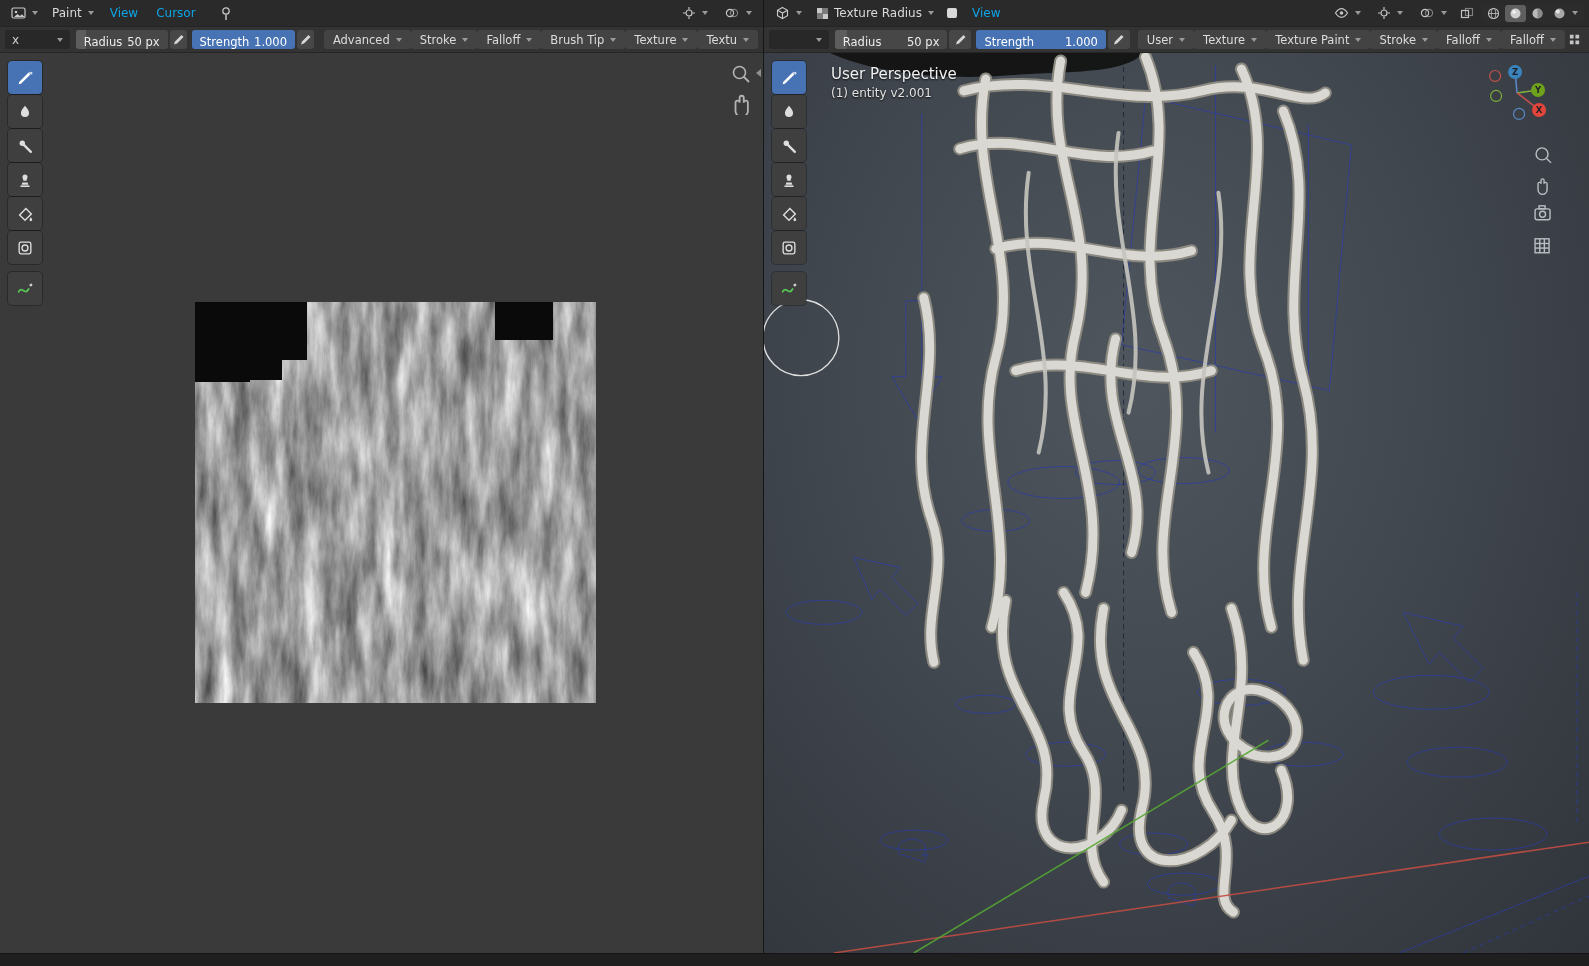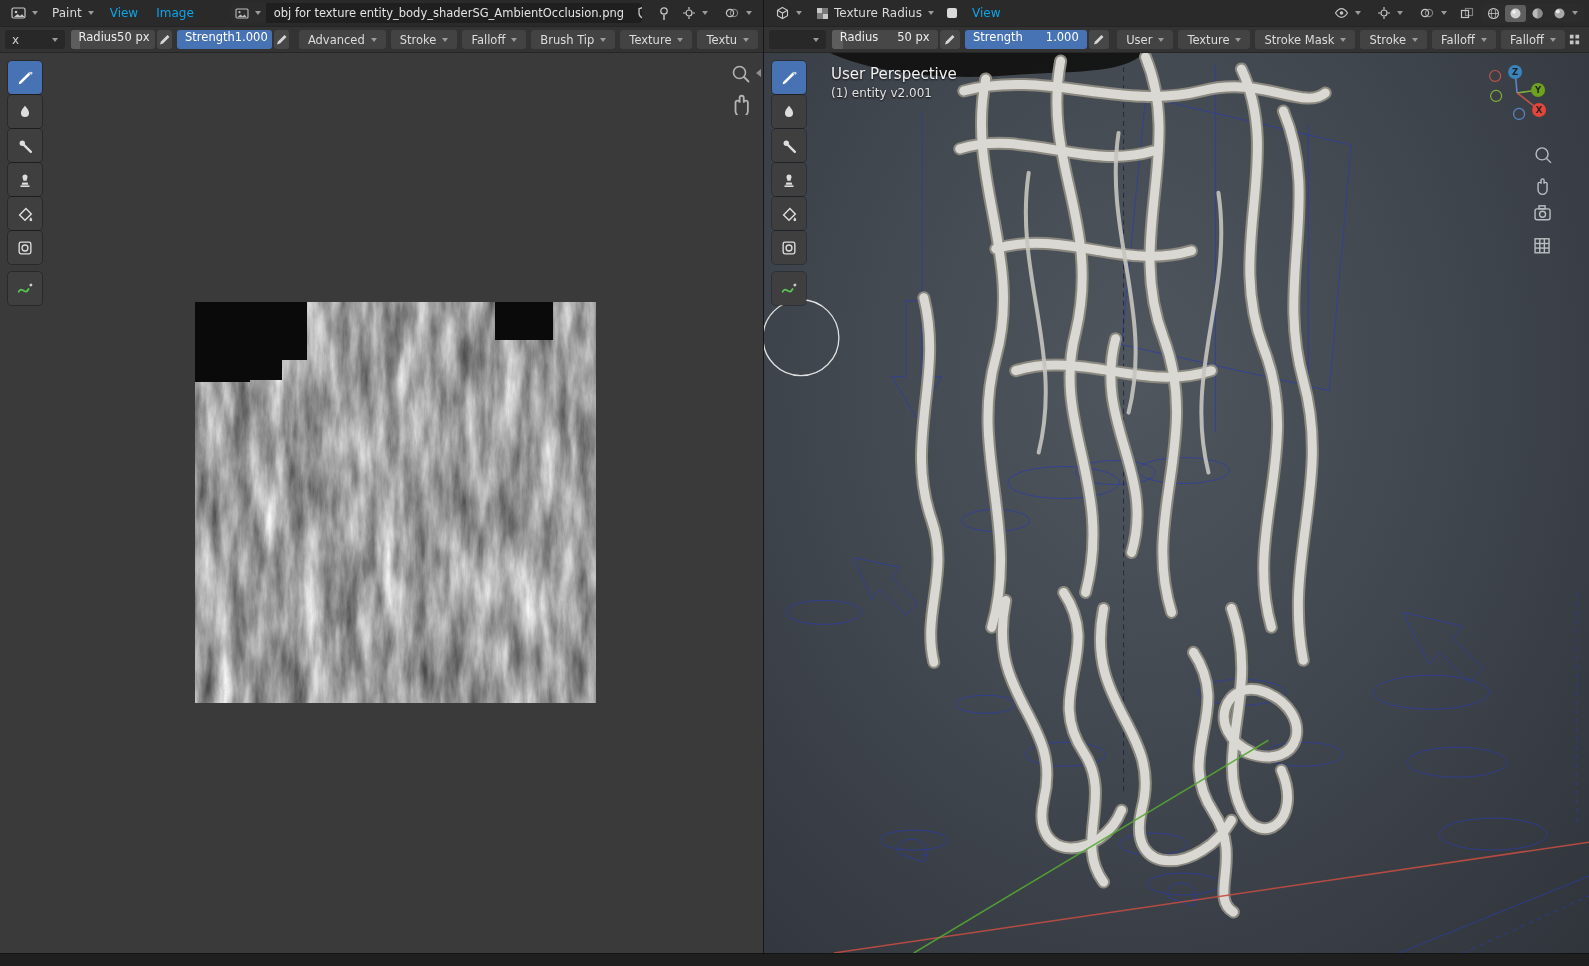--- a/index.html
+++ b/index.html
@@ -15,27 +15,27 @@
   .arr{width:0;height:0;border-left:3.5px solid transparent;border-right:3.5px solid transparent;border-top:4px solid #9a9a9a;margin-left:6px;flex:none}
   .iconbtn{display:flex;align-items:center;justify-content:center;padding:2px 3px;border-radius:3px}
   .idblock{display:flex;align-items:center;background:#1f1f1f;border-radius:4px;margin-left:26px;height:20px;overflow:hidden}
   .idblock .seg{display:flex;align-items:center;padding:0 5px;height:100%}
   .idblock .seg.browse{background:#2c2c2c}
   .idname{padding:0 8px;font-size:11.5px;color:#e3e3e3;white-space:nowrap}
   .pin{margin-left:10px}
   .rightcluster{margin-left:auto;display:flex;align-items:center;gap:4px}
   
   .darkdd{display:flex;align-items:center;justify-content:space-between;background:#282828;border-radius:3px;height:19px;padding:0 7px;color:#cfcfcf}
-  .slider{position:relative;display:flex;align-items:flex-start;justify-content:space-between;background:#474747;border-radius:3px;height:19px;padding:0 8px;overflow:hidden}
+  .slider{position:relative;display:flex;align-items:flex-end;justify-content:space-between;background:#474747;border-radius:3px;height:19px;padding:0 8px;overflow:hidden}
   .slider .fill{position:absolute;left:0;top:0;bottom:0;background:#5d5d5d}
   .slider span{position:relative;z-index:1;font-size:11.5px;color:#ececec}
   .slider.full{background:#4772b3}
   .slider.full span{color:#fff}
   .smallbtn{display:flex;align-items:center;justify-content:center;width:22px;height:19px;background:#474747;border-radius:3px;margin-left:2px}
-  .popover{display:flex;align-items:center;background:#434343;border-radius:3px;height:19px;padding:0 9px;margin-left:5px;color:#dcdcdc;font-size:11.5px}
+  .popover{display:flex;align-items:center;background:#434343;border-radius:3px;height:19px;padding:0 9px;color:#dcdcdc;font-size:11.5px}
   
   .canvas{flex:1;position:relative;overflow:hidden}
   .img-canvas{background:#3a3a3a}
   .view3d{background:radial-gradient(ellipse at 45% 36%, #4f565e 0%, #424850 45%, #30343b 100%)}
   .tools{position:absolute;left:8px;top:8px;display:flex;flex-direction:column;z-index:5}
   .tool{width:34px;height:33px;margin-bottom:1px;background:#3f3f3f;border-radius:4px;display:flex;align-items:center;justify-content:center;box-shadow:0 0 0 1px rgba(0,0,0,.28)}
   .tool.active{background:#4772b3}
   .tool.annotate{margin-top:7px}
   .texture{position:absolute;left:195px;top:249px;width:401px;height:401px}
   .floaticons{position:absolute;right:11px;top:10px;display:flex;flex-direction:column;gap:8px;opacity:.85;z-index:4}
@@ -62,39 +62,22 @@
             <circle cx="5" cy="6" r="1.3" fill="#c9c9c9"></circle>
             <path d="M3 11l3.5-3 2.5 2 2-1.8 2.5 2.8z" fill="#c9c9c9"></path>
           </svg>
         <span class="arr"></span>
       </div>
       <div class="ddwrap">
         <span>Paint</span>
         <span class="arr"></span>
       </div>
       <div class="menu">View</div>
-      <div class="menu">Image</div>
-
-      <div class="idblock">
-        <div class="seg browse">
-          <svg width="14" height="13" viewBox="0 0 14 13">
-              <rect x="1" y="2" width="12" height="9" rx="1" fill="none" stroke="#bdbdbd" stroke-width="1.1"></rect>
-              <circle cx="4.5" cy="5.2" r="1.1" fill="#bdbdbd"></circle>
-              <path d="M2.5 10l3-2.6 2.2 1.8 1.8-1.6 2 2.4z" fill="#bdbdbd"></path>
-            </svg>
-          <span class="arr"></span>
-        </div>
-        <div class="idname">obj for texture entity_body_shaderSG_AmbientOcclusion.png</div>
-        <div class="seg">
-          <svg width="14" height="14" viewBox="0 0 14 14">
-              <path d="M7 1l5 1.8V7c0 3-2 4.6-5 5.8C4 11.6 2 10 2 7V2.8z" fill="none" stroke="#c4c4c4" stroke-width="1.3"></path>
-            </svg>
-        </div>
-
-      </div>
+      <div class="menu">Cursor</div>
+
       <div class="iconbtn pin">
         <svg width="14" height="15" viewBox="0 0 14 15">
             <circle cx="7" cy="5" r="3.2" fill="none" stroke="#c4c4c4" stroke-width="1.3"></circle>
             <path d="M7 8.4V14" stroke="#c4c4c4" stroke-width="1.5"></path>
           </svg>
       </div>
 
       <div class="rightcluster">
         <div class="ddwrap">
           <svg width="14" height="14" viewBox="0 0 14 14">
@@ -352,21 +335,21 @@
       </div>
       <div class="popover" style="margin-left:8px">
           <span>User</span>
           <span class="arr"></span>
         </div>
       <div class="popover">
           <span>Texture</span>
           <span class="arr"></span>
         </div>
       <div class="popover">
-          <span>Stroke Mask</span>
+          <span>Texture Paint</span>
           <span class="arr"></span>
         </div>
       <div class="popover">
           <span>Stroke</span>
           <span class="arr"></span>
         </div>
       <div class="popover">
           <span>Falloff</span>
           <span class="arr"></span>
         </div>

